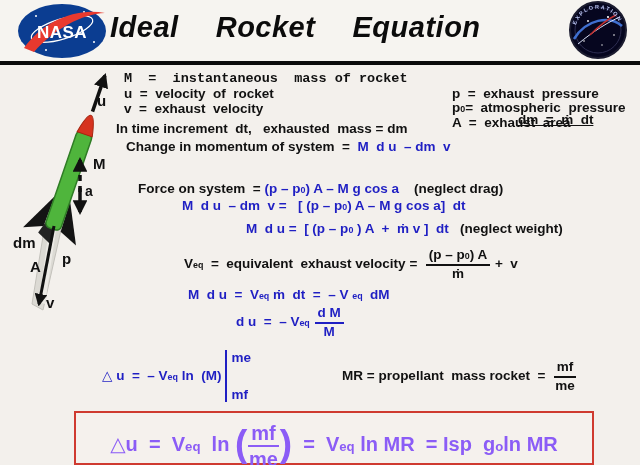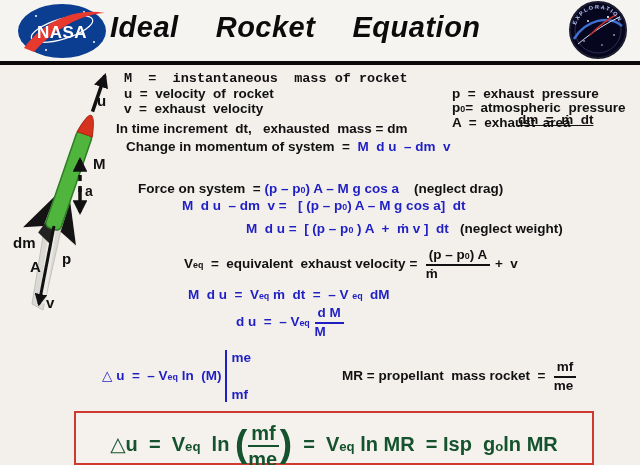--- a/index.html
+++ b/index.html
@@ -21,35 +21,35 @@
   .rule-bottom{top:466px;height:5px;}
   .rocket-svg{position:absolute;left:0;top:60px;width:115px;height:262px;}
   .line{
     position:absolute;white-space:pre;font-size:13.5px;line-height:1.12;
     color:#111;font-weight:bold;
   }
   .line.blue{color:#1f1fc3;}
   .c-b{color:#1f1fc3;}
   .c-k{color:#111;}
   sub{font-size:66%;vertical-align:-22%;line-height:0;}
-  .frac{display:inline-block;vertical-align:middle;text-align:left;line-height:1.1;padding:0 1px;}
+  .frac{display:inline-block;vertical-align:middle;text-align:center;line-height:1.1;padding:0 1px;}
   .frac .n{display:block;border-bottom:2px solid currentColor;padding:0 3px 1px 3px;}
   .frac .d{display:block;padding-top:1px;}
   .evalbar{
     display:inline-flex;flex-direction:column;justify-content:space-between;
     height:52px;border-left:2.5px solid currentColor;padding-left:4px;margin-left:4px;
     vertical-align:middle;font-size:13.5px;
   }
   .big{font-size:185%;font-weight:bold;vertical-align:middle;line-height:0;position:relative;top:-2px;}
   .redbox{
     position:absolute;left:74px;top:411px;width:516px;height:50px;
     border:2px solid #cf3a30;display:flex;align-items:center;justify-content:center;
     background:#f5f1ed;
   }
-  .boxline{white-space:pre;font-size:20px;color:#14532d;font-weight:bold;margin-top:16px;}
+  .boxline{white-space:pre;font-size:20px;color:#8b5cf6;font-weight:bold;margin-top:16px;}
   svg text{font-family:"Liberation Sans","DejaVu Sans",sans-serif;}
 </style>
 </head>
 <body>
 
 <div class="page">
 
   <div class="header">
     <svg class="logo" style="left:16px;top:2px;" width="92" height="58" viewBox="0 0 92 58">
       <ellipse cx="46" cy="29" rx="44" ry="27" fill="#0b3d91"></ellipse>

